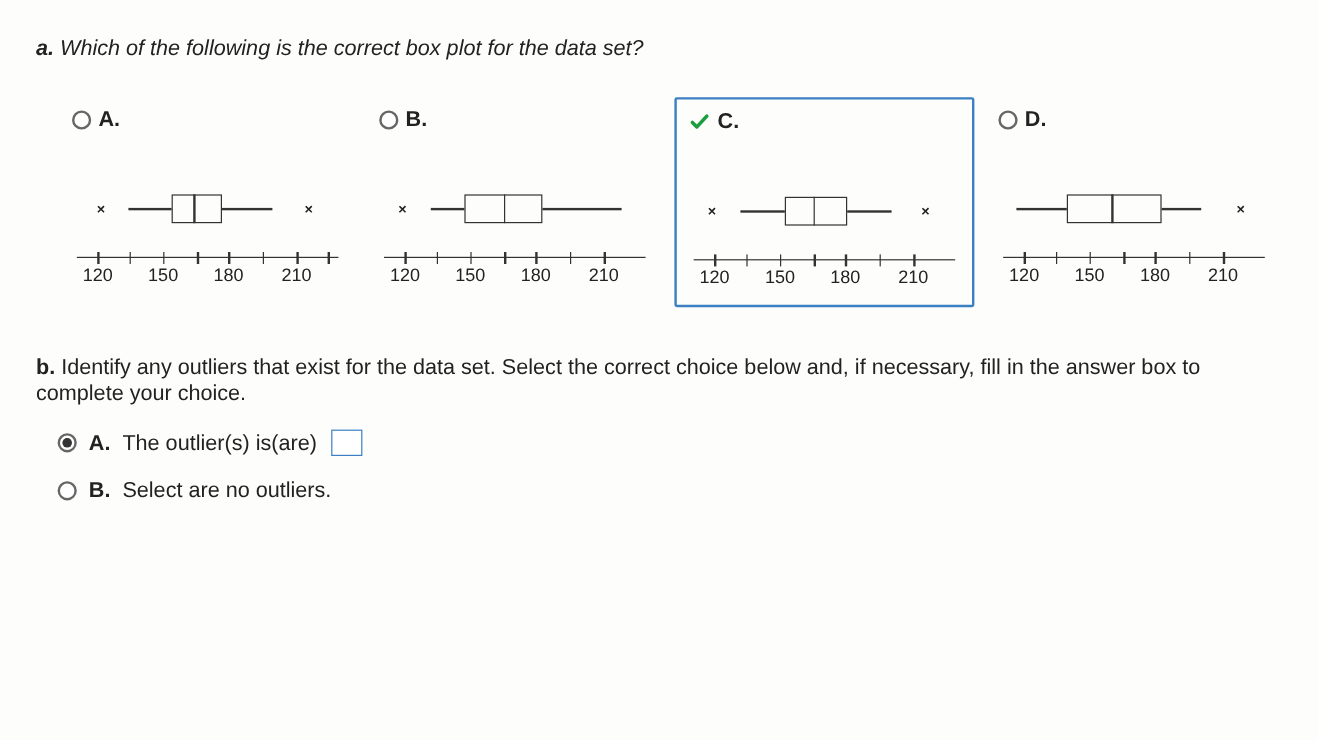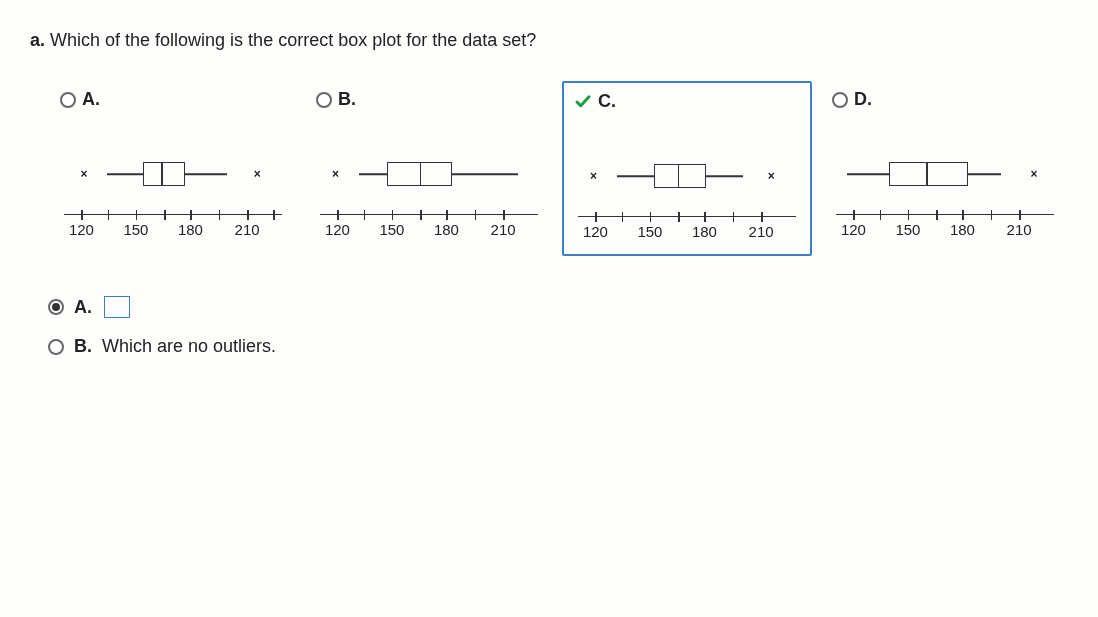--- a/index.html
+++ b/index.html
@@ -6,21 +6,21 @@
   body {
     margin: 0;
     padding: 20px 30px;
     font-family: Arial, Helvetica, sans-serif;
     font-size: 18px;
     color: #222;
     background: #fdfdfb;
     width: 1098px;
   }
   .question-a { margin-bottom: 30px; }
-  .question-text { margin: 10px 0 30px 0; }
+  .question-text { margin: 10px 0 30px 0; font-style: italic; }
   .b-letter { font-weight: bold; }
   .options-row {
     display: flex;
     gap: 10px;
     align-items: flex-start;
     margin-left: 20px;
   }
   .option {
     flex: 1;
     position: relative;
@@ -268,26 +268,31 @@
         <div class="tick" style="left:71%;"></div>
         <div class="tick" style="left:84%;"></div>
           <div class="tick-label" style="left:84%;">210</div>
       </div>
     </div>
 
   </div>
 </div>
 
 <div class="question-b">
+  <p>
+    <span class="b-letter">b.</span>
+    <span>Identify any outliers that exist for the data set. Select the correct choice below and, if necessary, fill in the answer box to complete your choice.</span>
+  </p>
 
   <div class="choices-b">
     <div class="choice-row">
       <span class="radio filled"></span>
       <span class="b-letter">A.</span>
+      <span>The outlier(s) is(are)</span>
       <span class="answer-box"></span>
     </div>
     <div class="choice-row">
       <span class="radio"></span>
       <span class="b-letter">B.</span>
-      <span>Which are no outliers.</span>
+      <span>Select are no outliers.</span>
     </div>
   </div>
 </div>
 
 </body></html>

